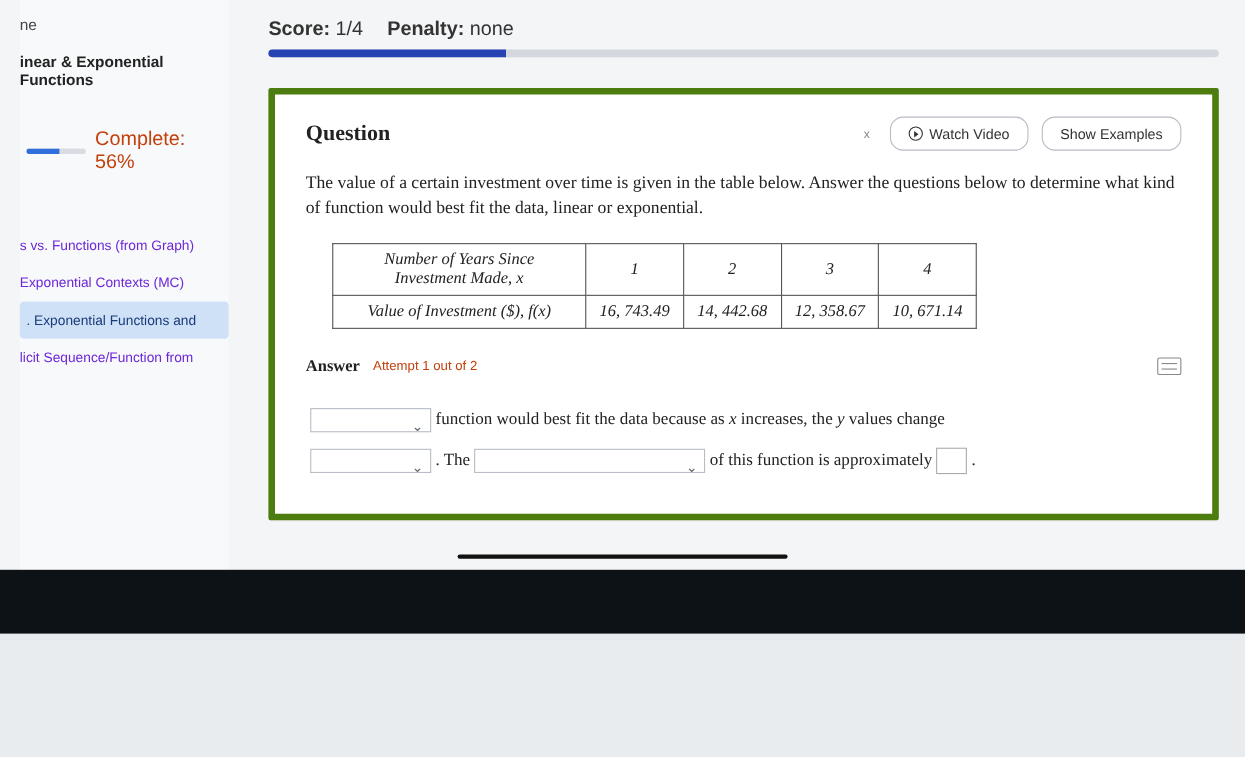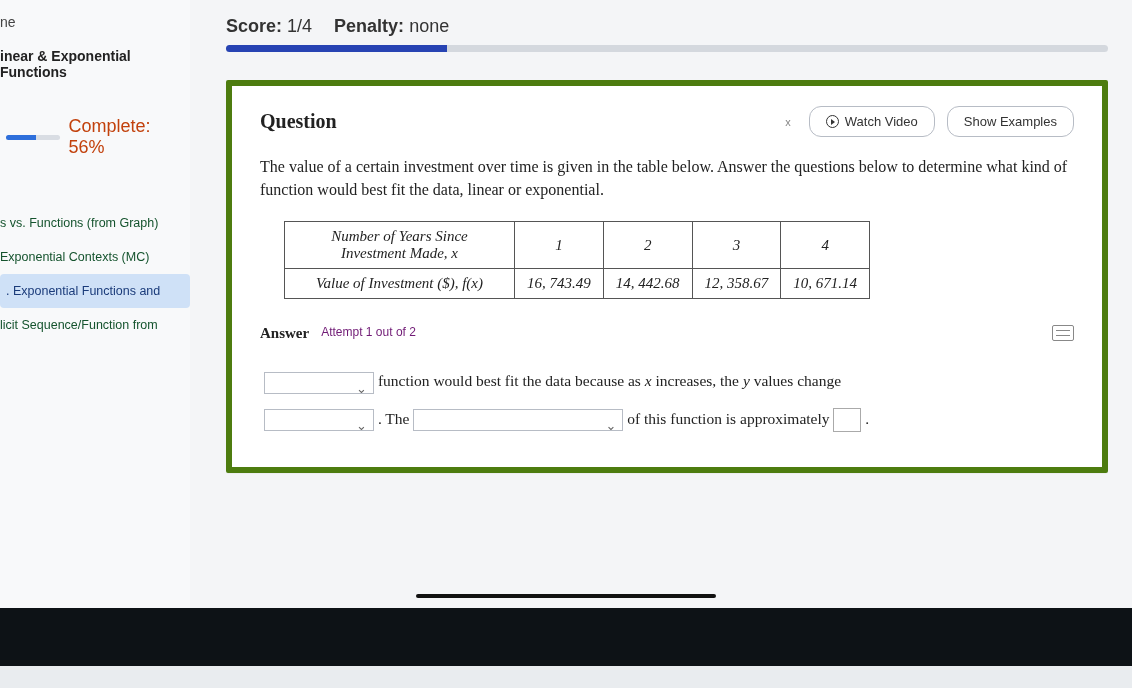--- a/index.html
+++ b/index.html
@@ -6,22 +6,23 @@
   body {
     font-family: -apple-system, "Segoe UI", Arial, sans-serif;
     background: #e9ecef;
     width: 1132px;
     height: 688px;
     overflow: hidden;
     color: #222;
   }
   .app {
     display: flex;
-    height: 608px;
+    height: 518px;
     background: #f4f5f7;
+    padding-left: 18px;
   }
   .sidebar {
     width: 190px;
     flex: 0 0 190px;
     background: #f8f9fa;
     padding-top: 10px;
     font-size: 13px;
     color: #444;
   }
   .sidebar .home { padding: 4px 0 12px 0; font-size: 14px; }
@@ -48,21 +49,21 @@
   .mini-bar .fill {
     position: absolute; left:0; top:0; bottom:0;
     width: 56%;
     background: #2e6fdb;
   }
   .complete-text { font-size: 18px; color: #c2410c; }
   .sidebar-items { margin-top: 28px; }
   .sidebar-item {
     padding: 10px 8px 10px 0;
     font-size: 12.5px;
-    color: #14532d;
+    color: #6d28d9;
     cursor: pointer;
   }
   .sidebar-item.active {
     background: #cfe1f7;
     color: #1a3b7a;
     border-radius: 4px;
     padding-left: 6px;
   }
 
   .main {
@@ -159,21 +160,21 @@
   }
   table.data th { font-weight: 400; }
 
   .answer-head {
     display:flex; align-items:flex-start; gap:12px;
     margin-bottom: 20px;
   }
   .answer-head .lbl {
     font-family: Georgia, serif; font-weight:600; font-size:15px;
   }
-  .answer-head .attempt { font-size:12px; color:#701a75; }
+  .answer-head .attempt { font-size:12px; color:#c2410c; }
   .keypad-icon {
     margin-left:auto;
     width:22px;height:16px;border:1px solid #888;border-radius:2px;
     position:relative;
   }
   .keypad-icon::before,.keypad-icon::after{
     content:"";position:absolute;background:#888;height:1px;left:3px;right:3px;
   }
   .keypad-icon::before{top:4px}.keypad-icon::after{top:9px}
 

